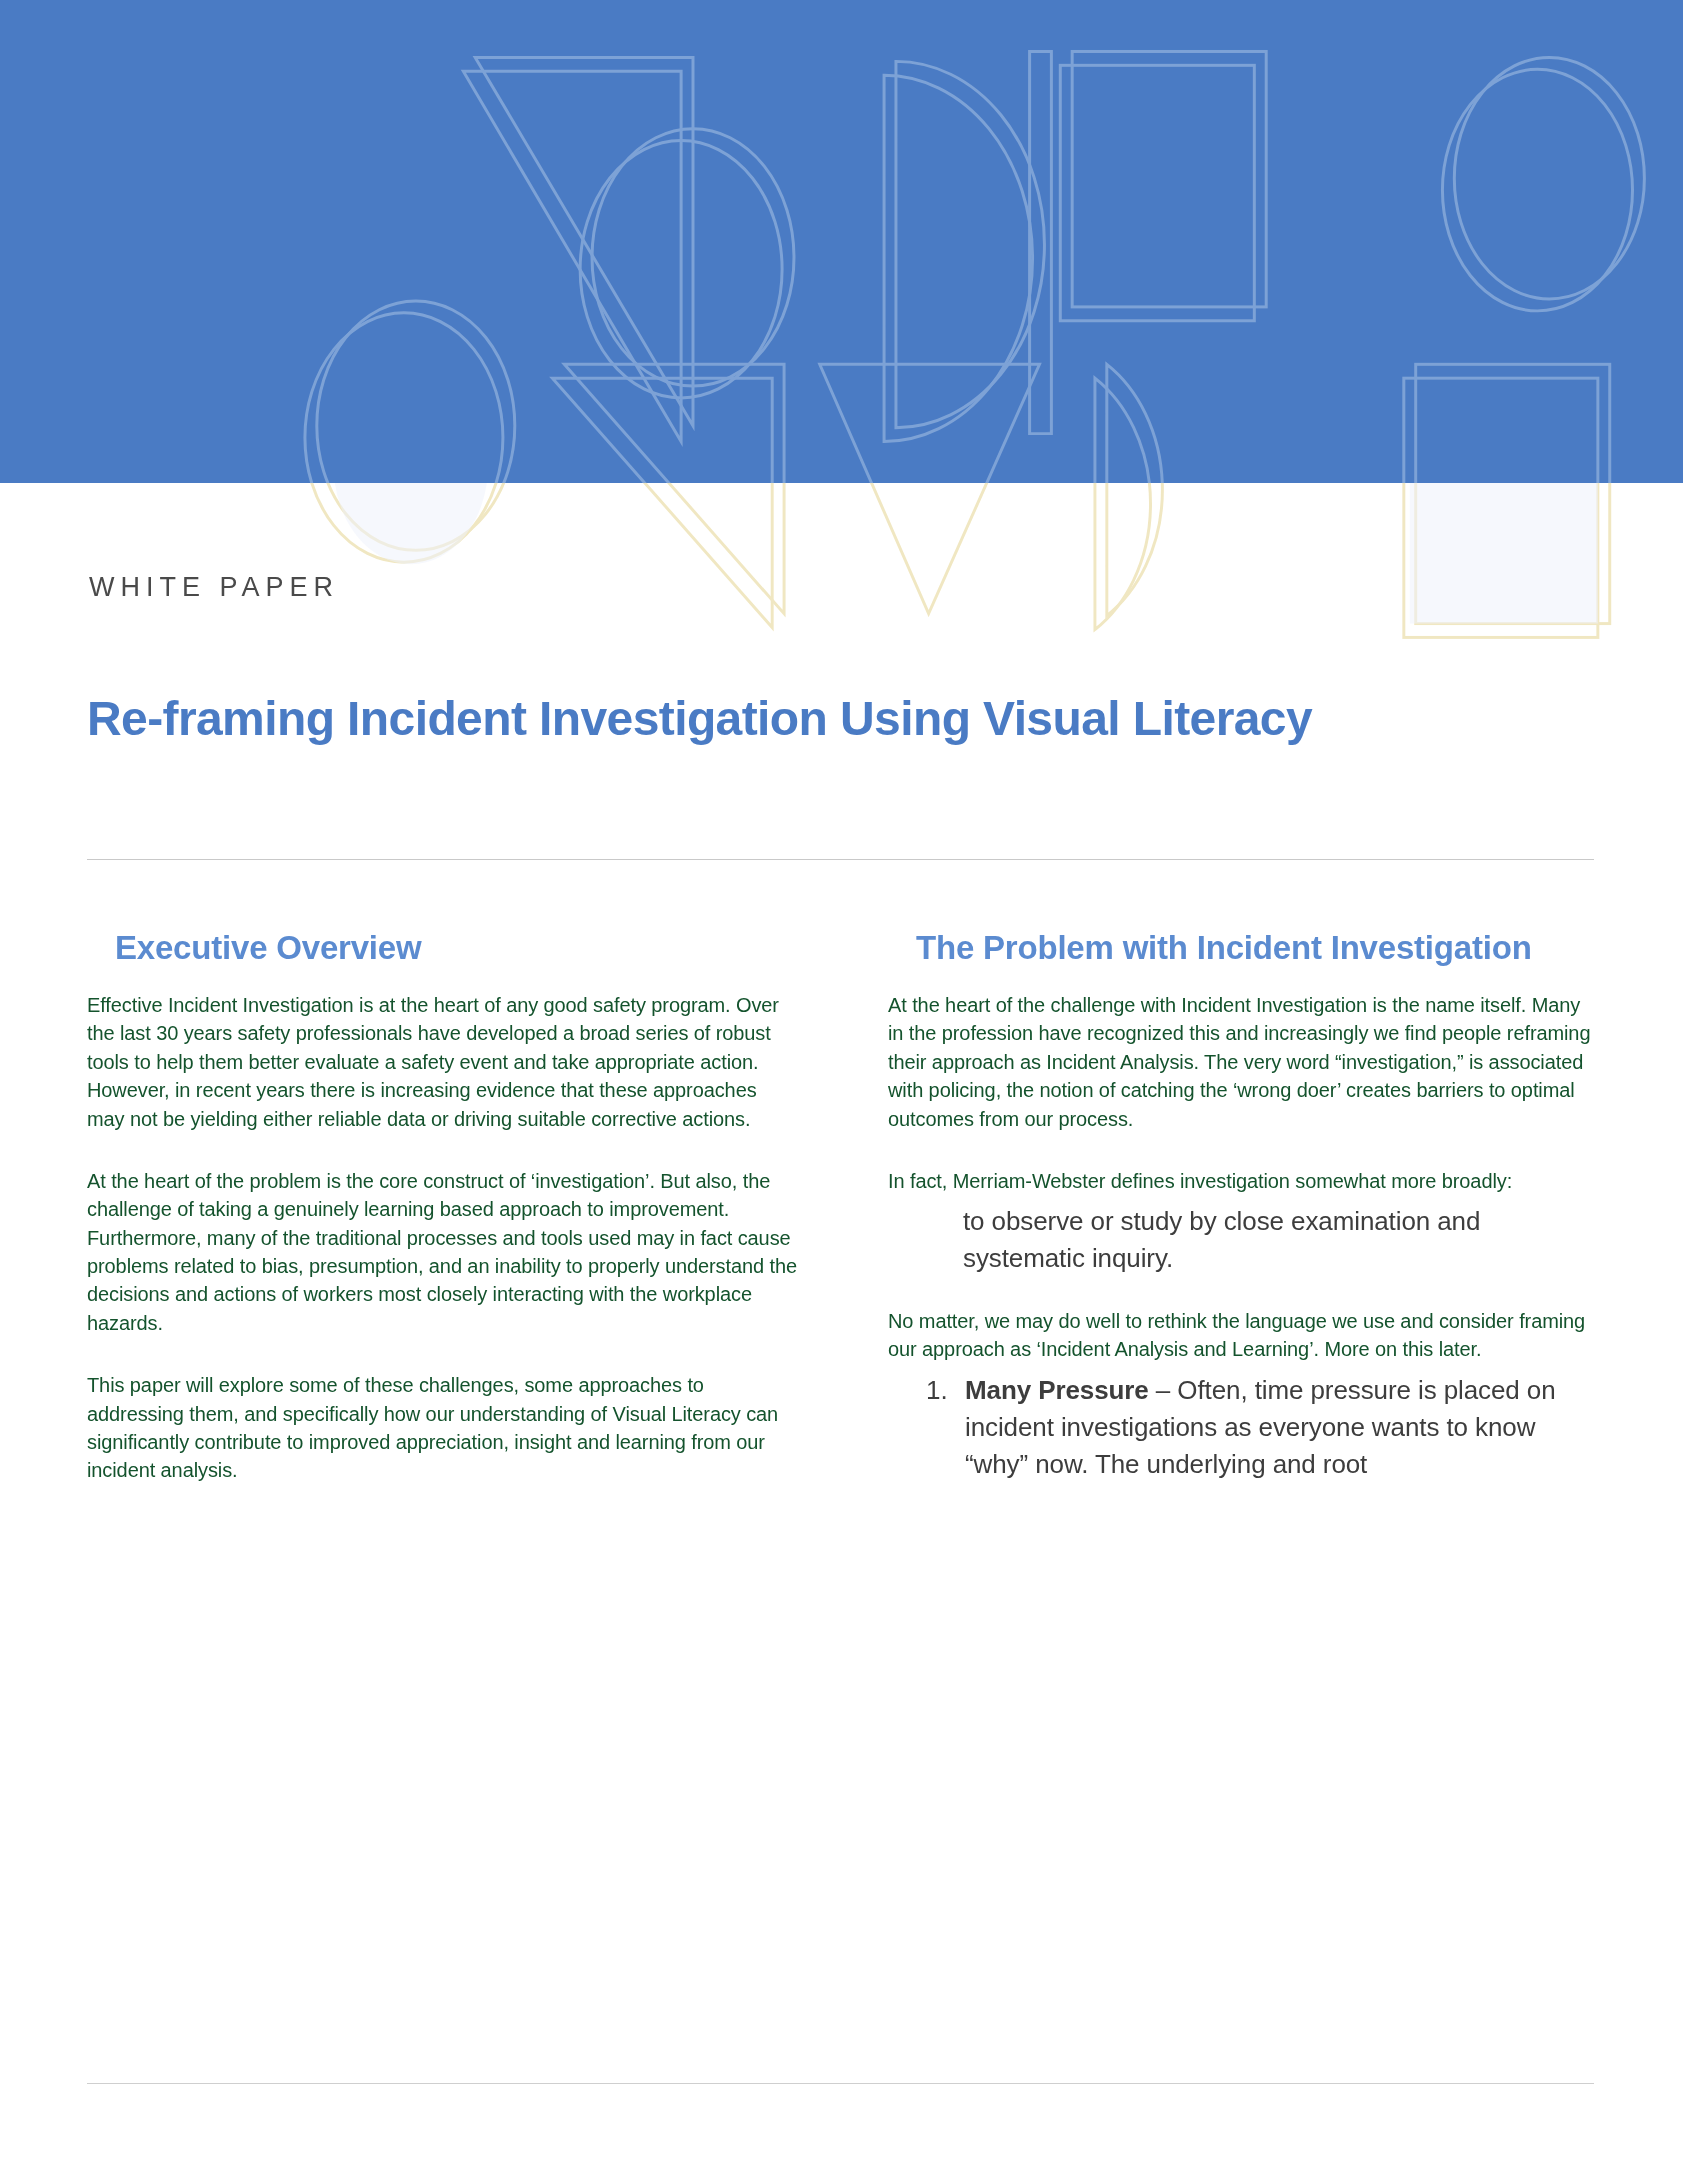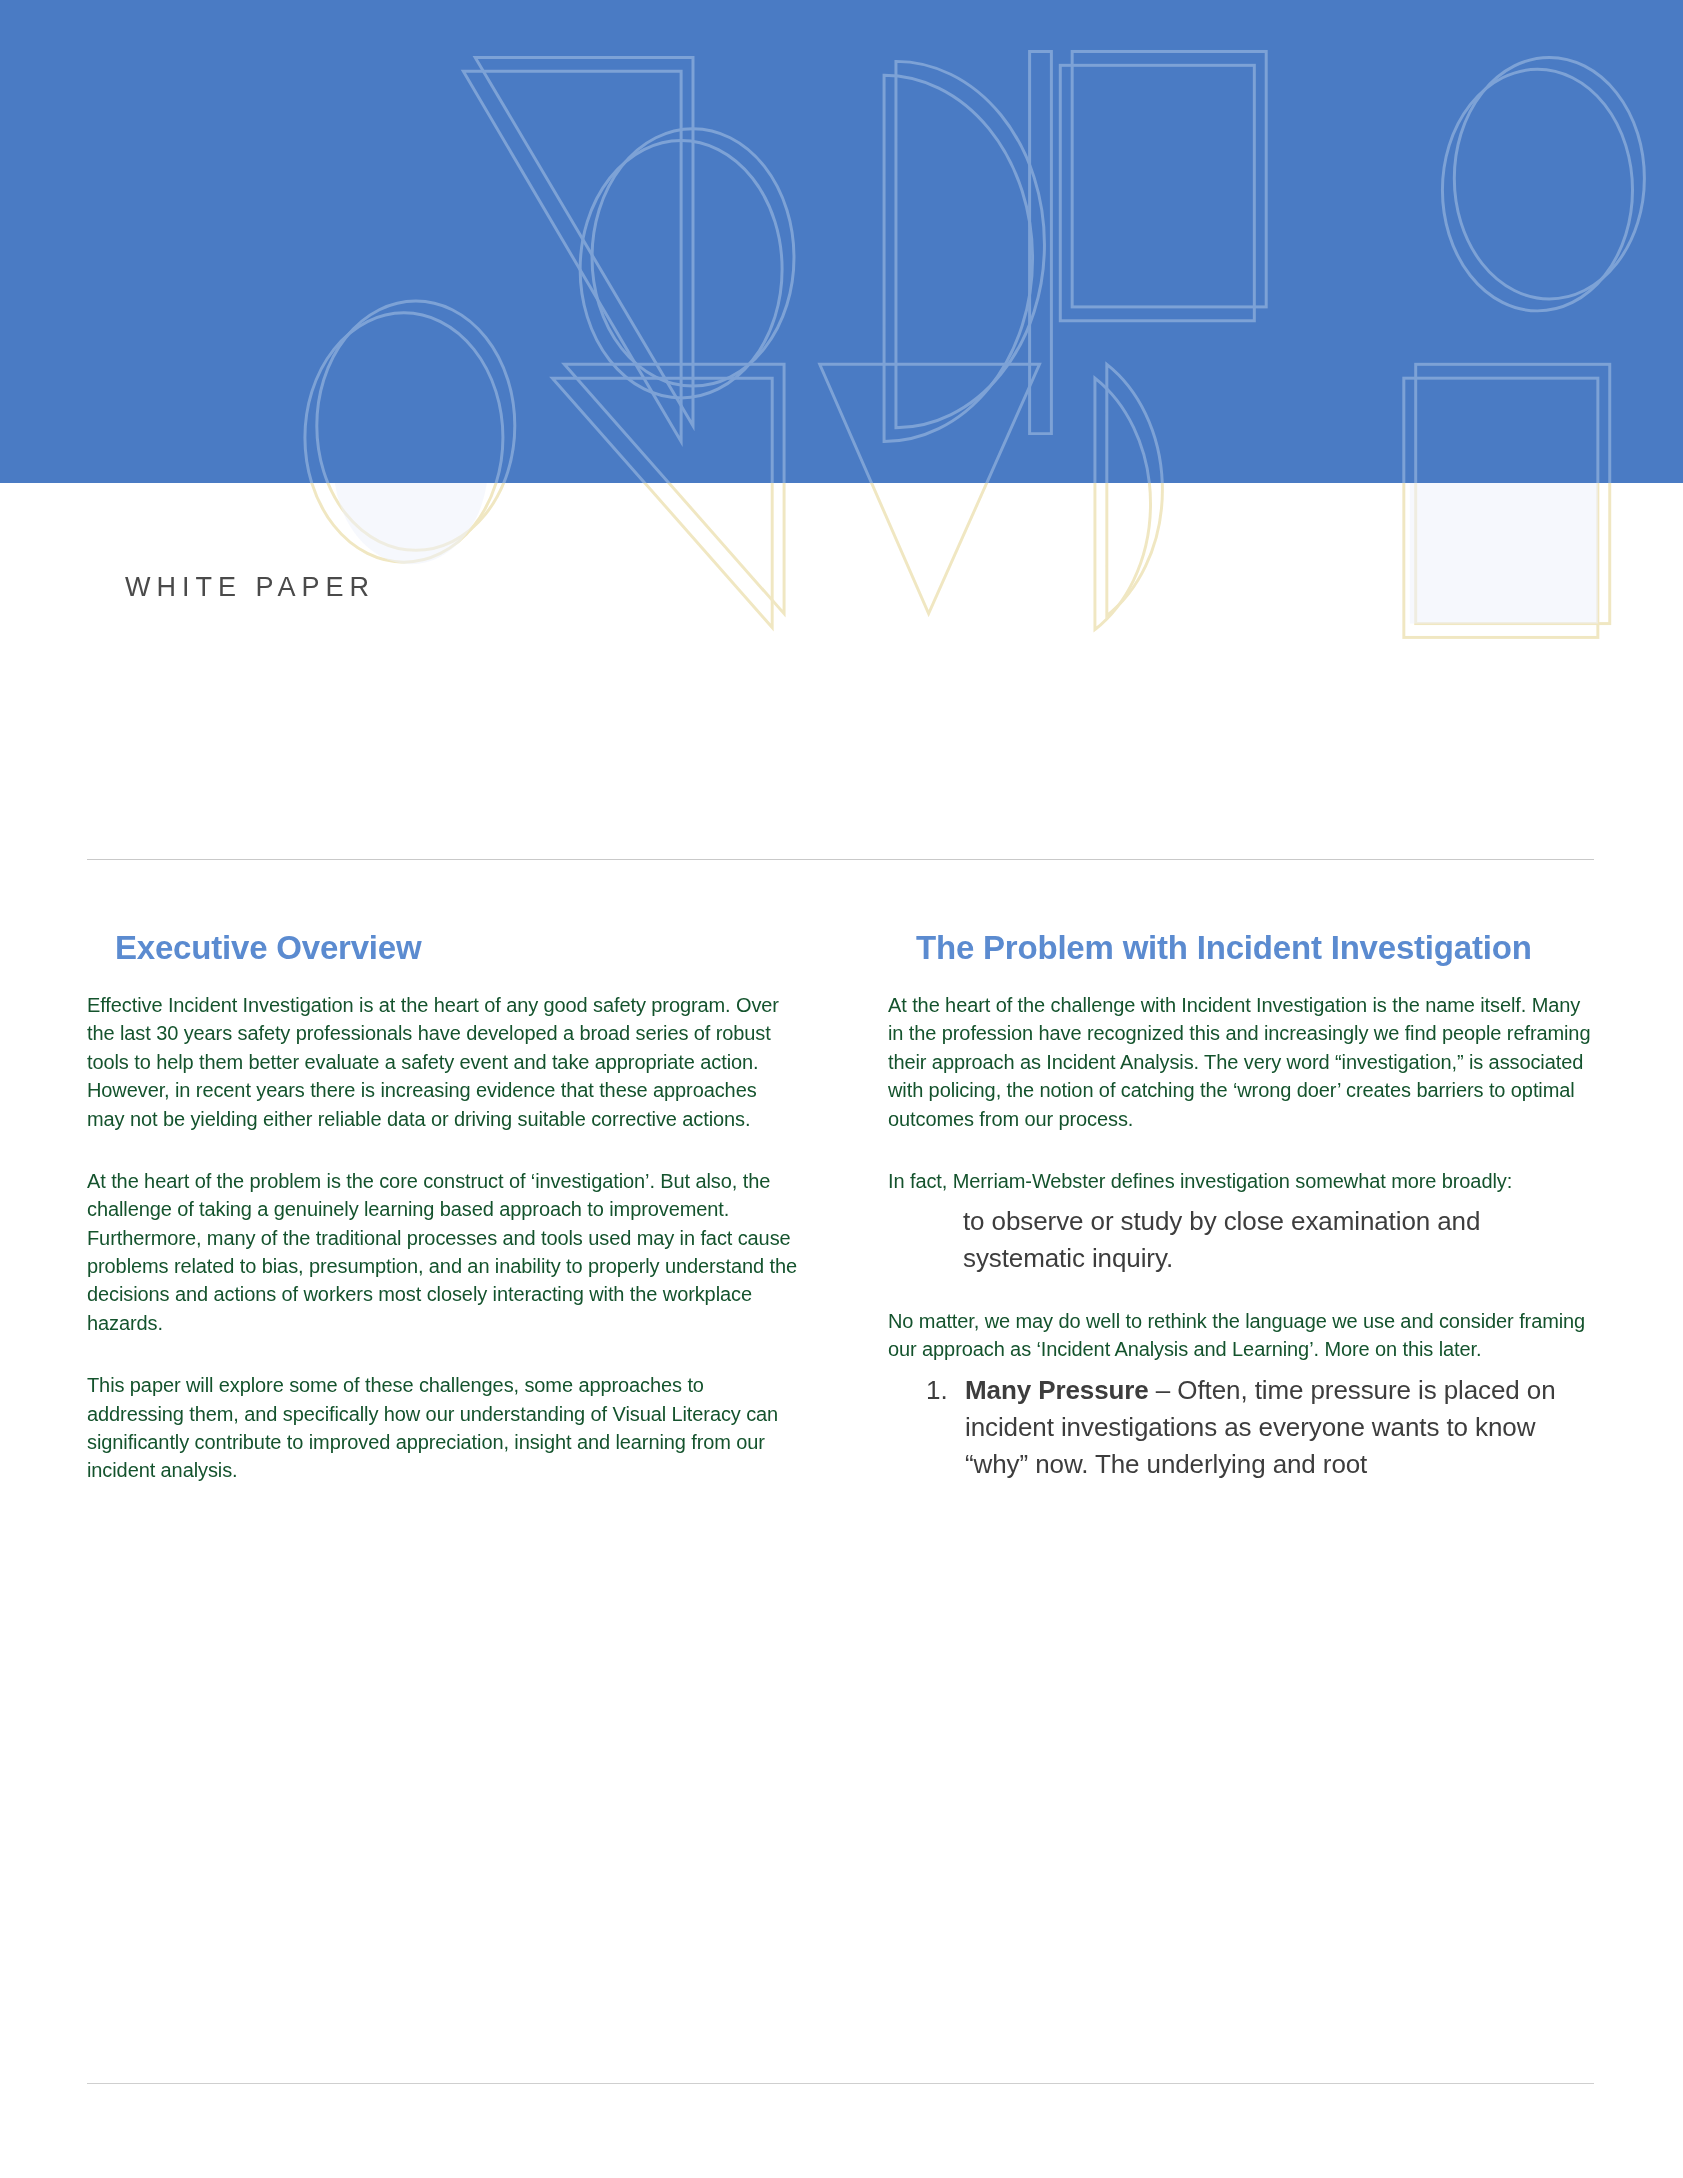--- a/index.html
+++ b/index.html
@@ -79,21 +79,20 @@
 
   
   .eyebrow {
     position: absolute;
     left: 89px;
     top: 572px;
     font-size: 27px;
     letter-spacing: 6px;
     color: #4a4a4a;
     font-weight: 400;
-    margin-left: 36px;
   }
 
   
   .title-block {
     position: absolute;
     left: 87px;
     top: 693px;
     width: 1515px;
   }
 
@@ -293,20 +292,21 @@
     <g fill="#eef3fb" opacity="0.55">
       <ellipse cx="415" cy="470" rx="78" ry="100"></ellipse>
       <rect x="1424" y="400" width="190" height="230"></rect>
     </g>
   </svg>
 
 
   <div class="eyebrow">WHITE PAPER</div>
 
   <div class="title-block">
+    <h1 class="doc-title">Re-framing Incident Investigation Using Visual Literacy</h1>
   </div>
 
   <div class="title-rule"></div>
 
   <div class="columns">
 
     <div class="col">
       <h2 class="sec-head">Executive Overview</h2>
       <p class="body">Effective Incident Investigation is at the heart of any good safety program.  Over the last 30 years safety professionals have developed a broad series of robust tools to help them better evaluate a safety event and take appropriate action.  However, in recent years there is increasing evidence that these approaches may not be yielding either reliable data or driving suitable corrective actions.</p>
       <p class="body">At the heart of the problem is the core construct of ‘investigation’.  But also, the challenge of taking a genuinely learning based approach to improvement. Furthermore, many of the traditional processes and tools used may in fact cause problems related to bias, presumption, and an inability to properly understand the decisions and actions of workers most closely interacting with the workplace hazards.</p>

